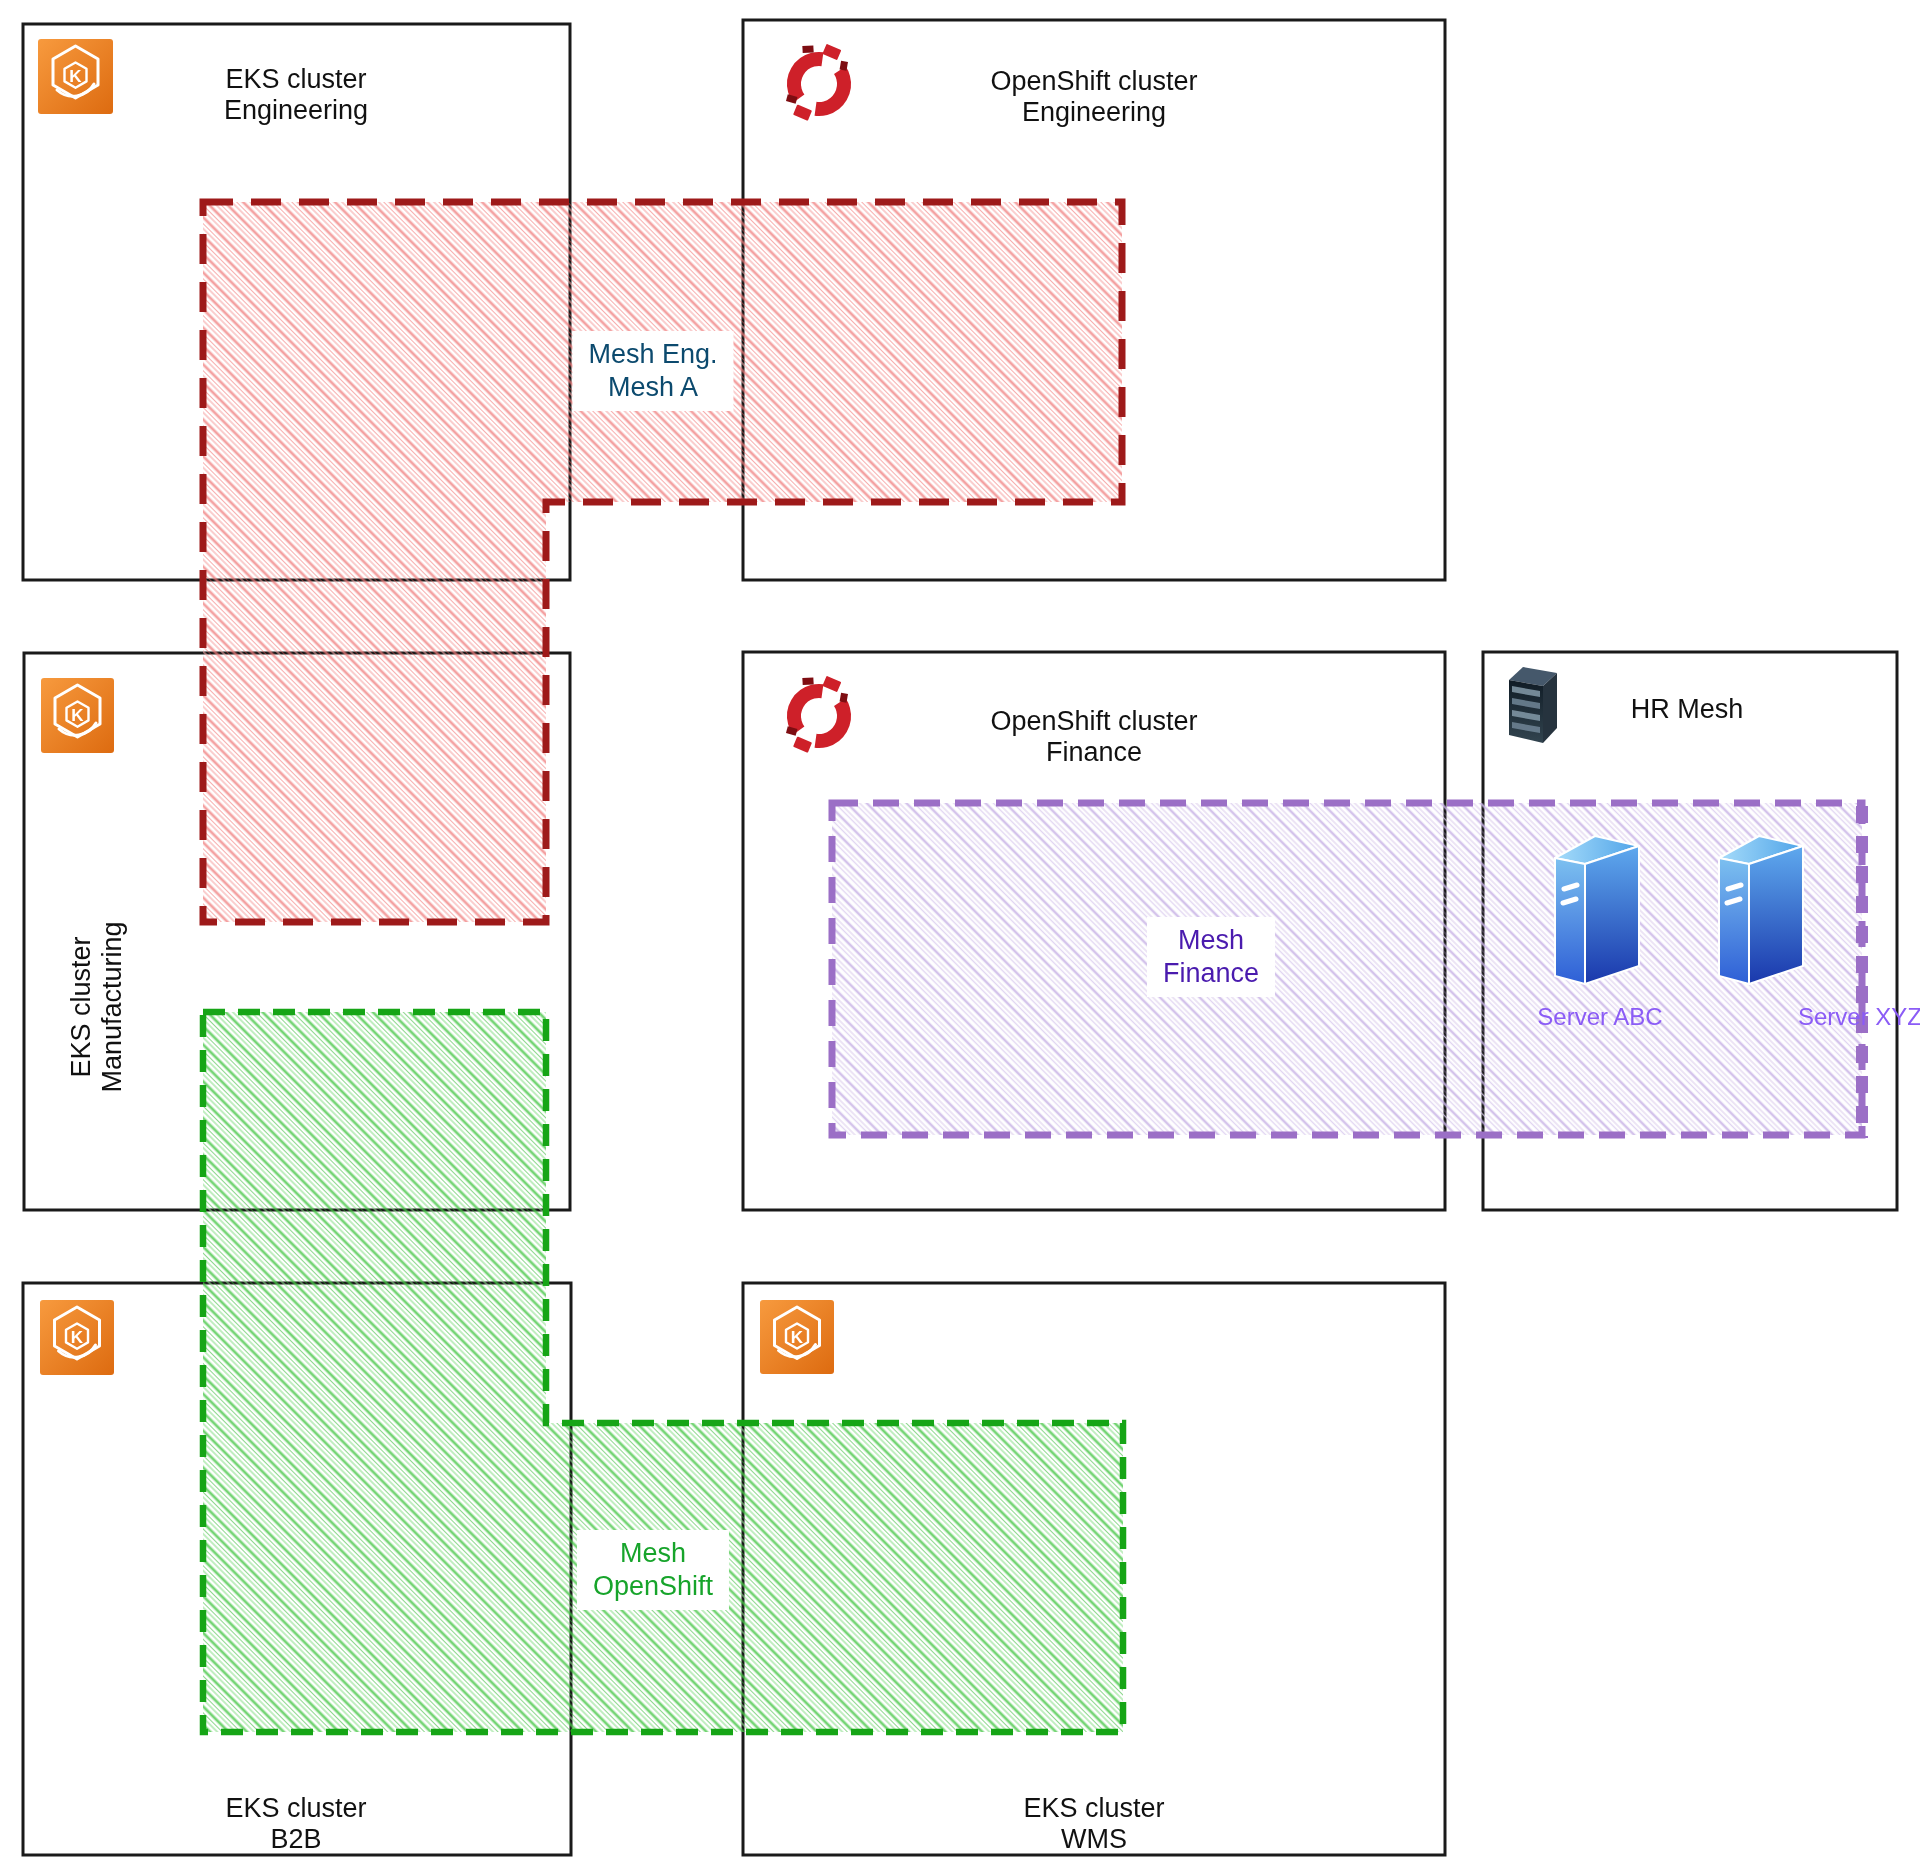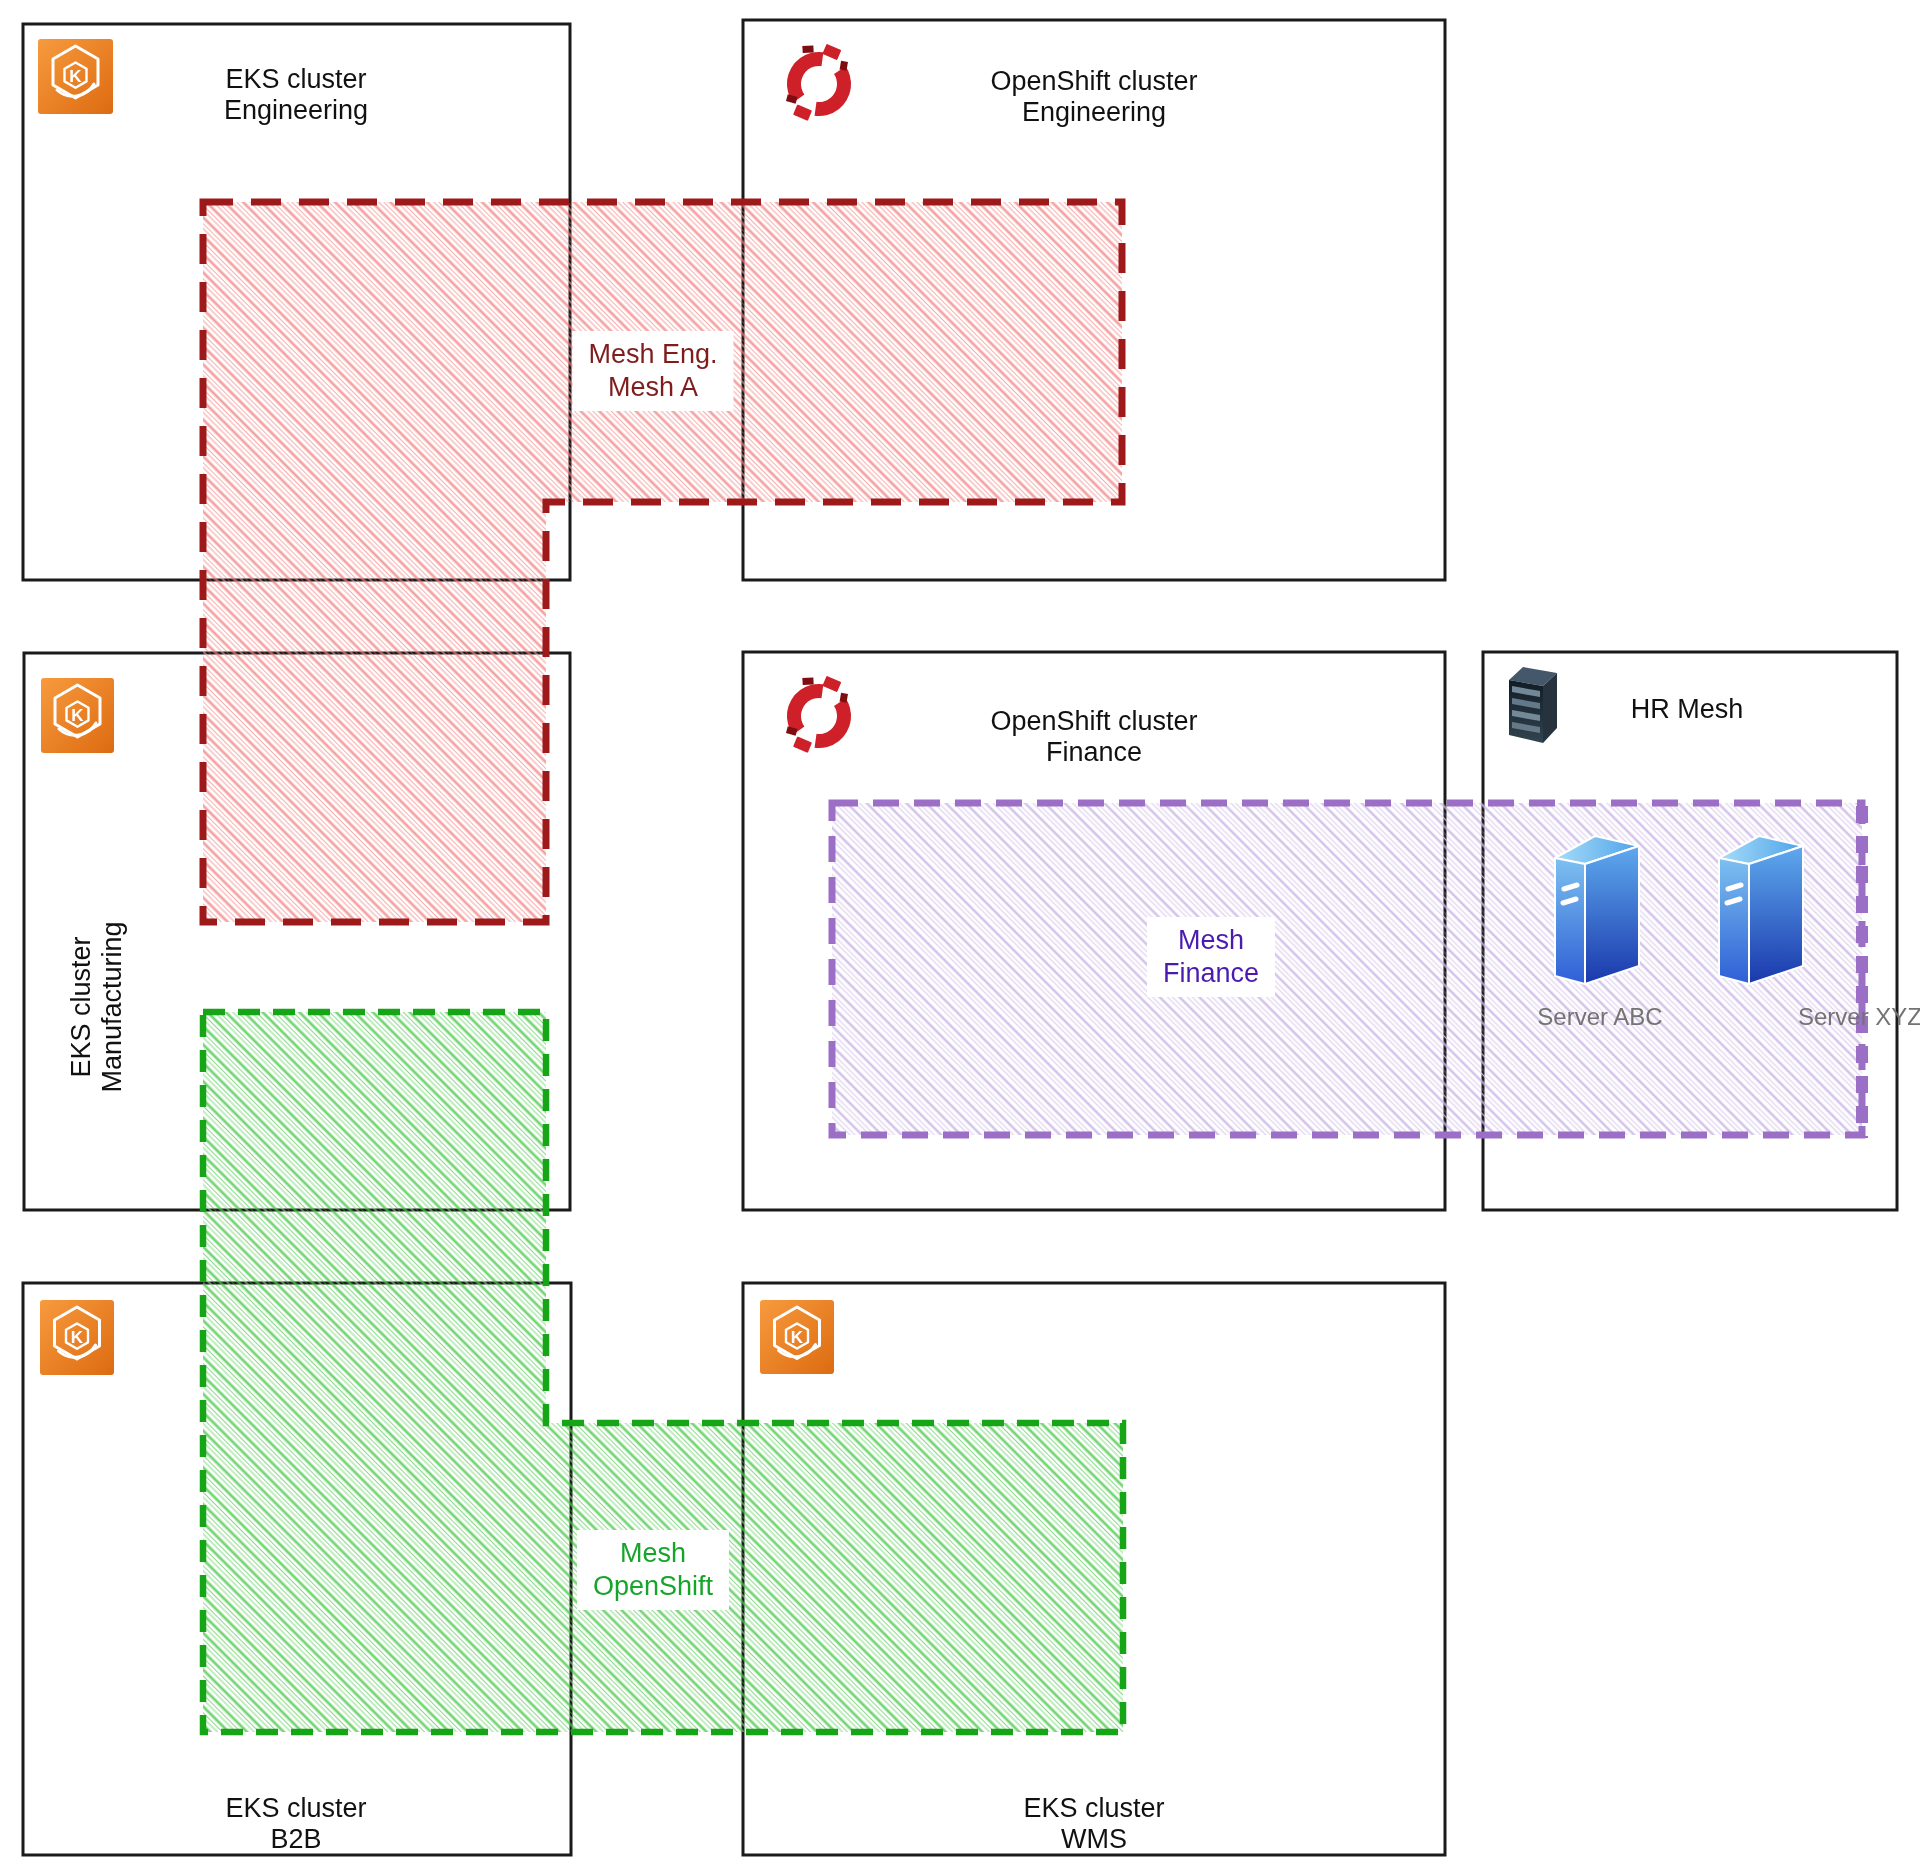--- a/index.html
+++ b/index.html
@@ -5,24 +5,24 @@
   html,body{margin:0;padding:0;background:#fff;}
   body{width:1920px;height:1864px;font-family:"Liberation Sans",sans-serif;}
   .canvas{position:relative;width:1920px;height:1864px;background:#fff;overflow:hidden;}
   svg.layer{position:absolute;left:0;top:0;}
   .box-title{position:absolute;transform:translateX(-50%);text-align:center;
              font-size:27px;line-height:31px;color:#111;white-space:nowrap;}
   .box-title span{display:block;}
   .mesh-label{position:absolute;transform:translate(-50%,-50%);text-align:center;
               font-size:27px;line-height:33px;background:#fff;padding:7px 16px;white-space:nowrap;}
   .mesh-label span{display:block;}
-  .mesh-label.team-a{color:#7f1d1d;}
+  .mesh-label.team-a{color:#0c4a6e;}
   .mesh-label.finance{color:#4A1BAE;}
   .mesh-label.commerce{color:#17A42B;}
-  .server-label{position:absolute;transform:translateX(-50%);font-size:24px;color:#737373;white-space:nowrap;}
+  .server-label{position:absolute;transform:translateX(-50%);font-size:24px;color:#8b5cf6;white-space:nowrap;}
   .vlabel{position:absolute;left:-53px;top:976px;width:300px;height:62px;text-align:center;
           transform:rotate(-90deg);font-size:27px;line-height:31px;color:#111;}
   .vlabel span{display:block;}
 </style>
 </head>
 <body>
 
 <div class="canvas">
 
   <svg class="layer" width="1920" height="1864" viewBox="0 0 1920 1864">

